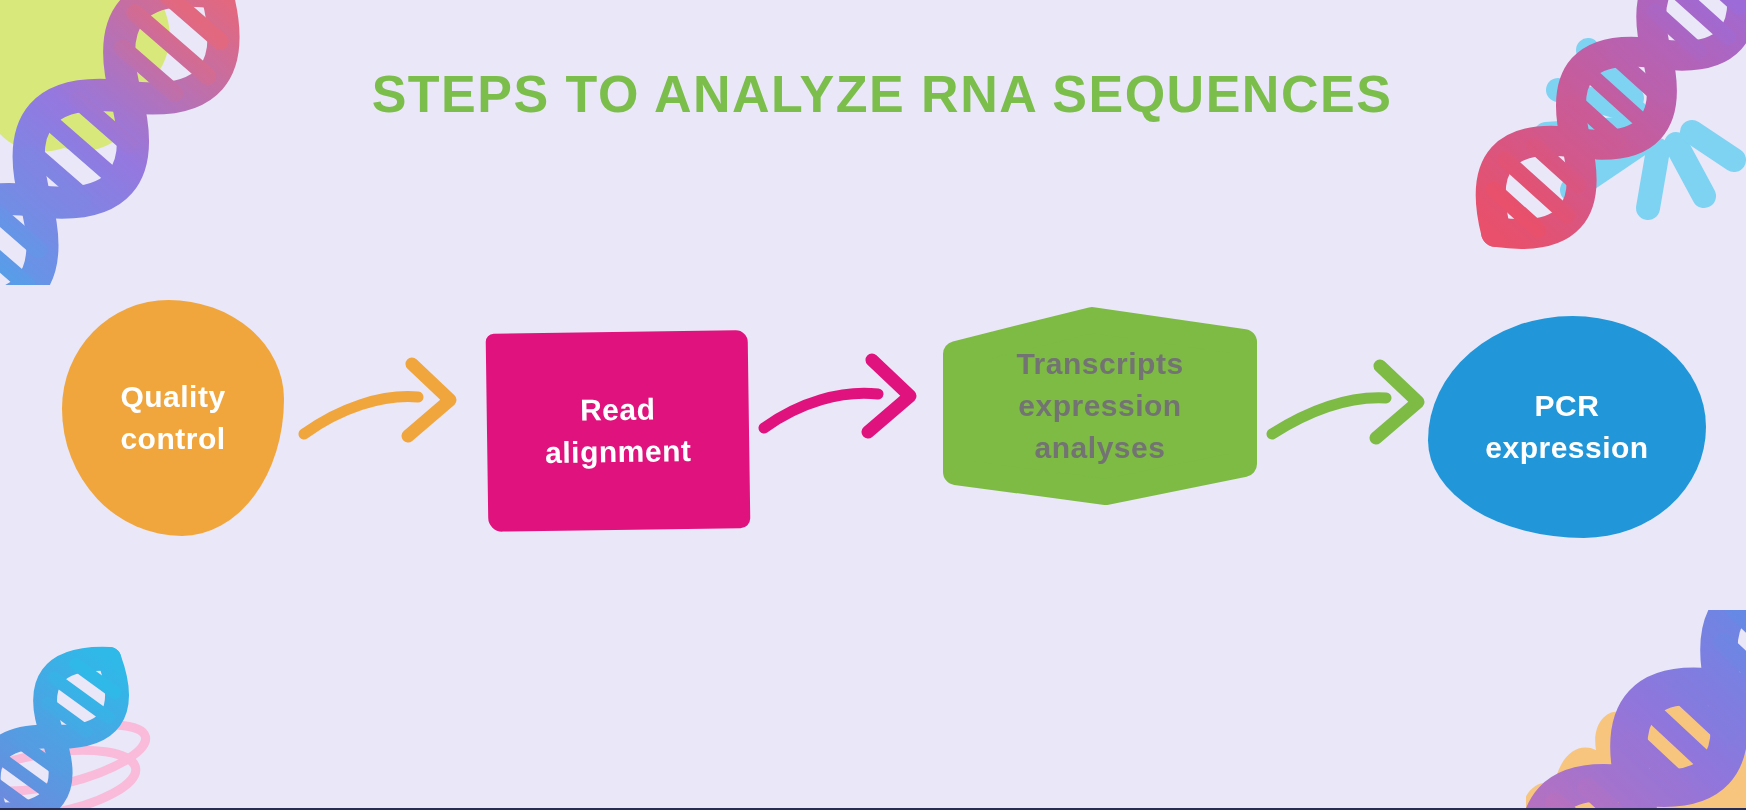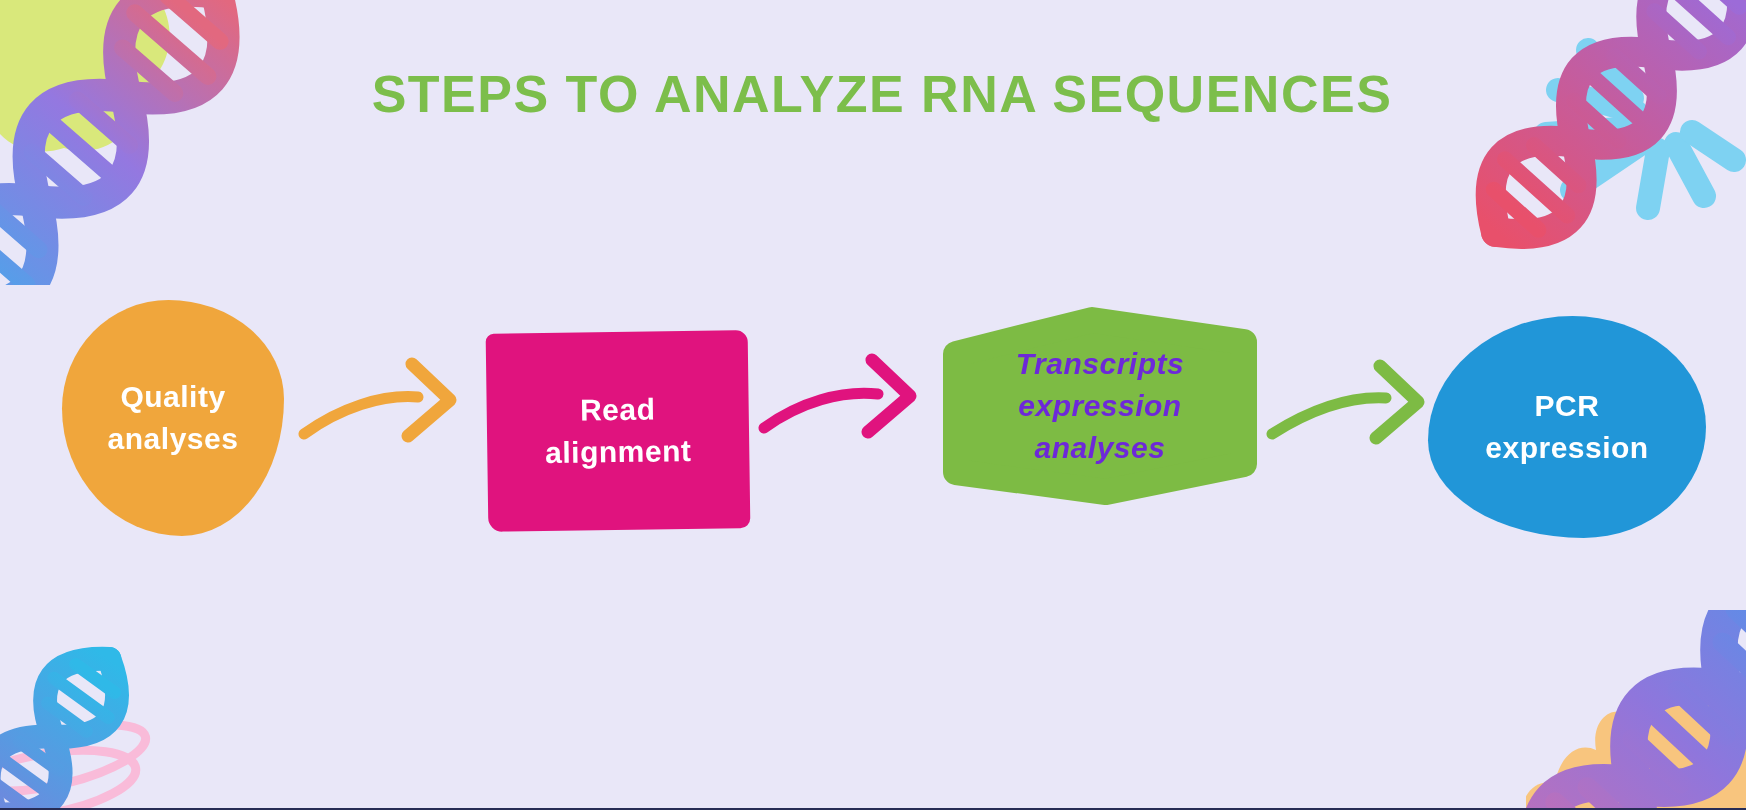--- a/index.html
+++ b/index.html
@@ -136,21 +136,21 @@
         <path stroke-width="34" d="M0,0 C40,-60 80,-60 120,0 S200,60 240,0 S320,-60 360,0"></path>
         <path stroke-width="34" d="M0,0 C40,60 80,60 120,0 S200,-60 240,0 S320,60 360,0"></path>
         <path stroke-width="18" d="M30,-30 V30 M60,-42 V42 M90,-30 V30 M150,-30 V30 M180,-42 V42 M210,-30 V30 M270,-30 V30 M300,-42 V42 M330,-30 V30"></path>
       </g>
     </svg>
   </div>
 
   <div class="title" style="color: rgb(124, 190, 75);">STEPS TO ANALYZE RNA SEQUENCES</div>
 
   <div class="step step1" style="background: rgb(240, 166, 60);">
-    <div class="step-label" style="color: rgb(255, 255, 255);">Quality analyses</div>
+    <div class="step-label" style="color: rgb(255, 255, 255);">Quality control</div>
   </div>
 
   <div class="arrow arrow1" style="color: rgb(240, 166, 60);">
     <svg viewBox="0 0 160 96">
       <g stroke="currentColor" fill="none" stroke-linecap="round" stroke-linejoin="round">
         <path stroke-width="11" d="M6,82 C42,56 84,42 120,45"></path>
         <path stroke-width="13" d="M114,12 L152,48 L110,84"></path>
       </g>
     </svg>
   </div>
@@ -165,21 +165,21 @@
         <path stroke-width="11" d="M6,80 C42,54 84,42 120,46"></path>
         <path stroke-width="13" d="M114,12 L152,48 L110,84"></path>
       </g>
     </svg>
   </div>
 
   <div class="step step3" style="color: rgb(125, 187, 68);">
     <svg class="hex-svg" viewBox="0 0 316 200">
       <polygon points="14,48 150,14 302,36 302,158 164,186 14,166" fill="currentColor" stroke="currentColor" stroke-width="26" stroke-linejoin="round"></polygon>
     </svg>
-    <div class="step-label" style="color: #6d28d9; font-style: italic;">Transcripts expression analyses</div>
+    <div class="step-label" style="color: #737373;">Transcripts expression analyses</div>
   </div>
 
   <div class="arrow arrow3" style="color: rgb(125, 187, 68);">
     <svg viewBox="0 0 160 96">
       <g stroke="currentColor" fill="none" stroke-linecap="round" stroke-linejoin="round">
         <path stroke-width="11" d="M6,82 C44,58 84,44 120,46"></path>
         <path stroke-width="13" d="M114,14 L152,50 L110,86"></path>
       </g>
     </svg>
   </div>

